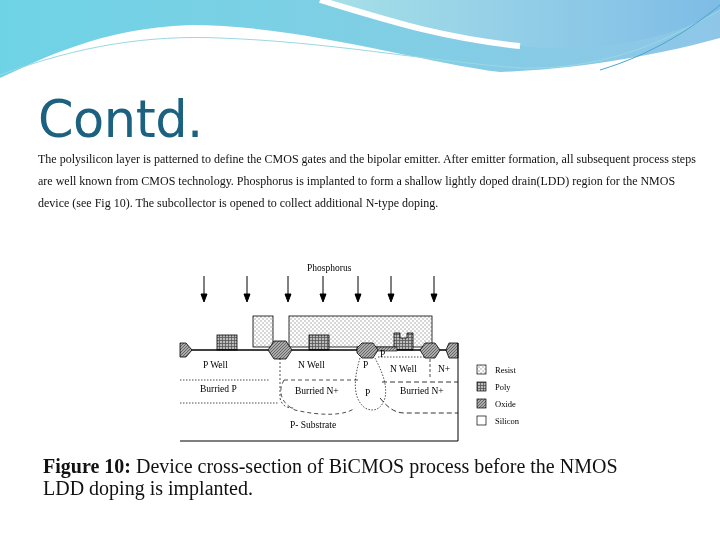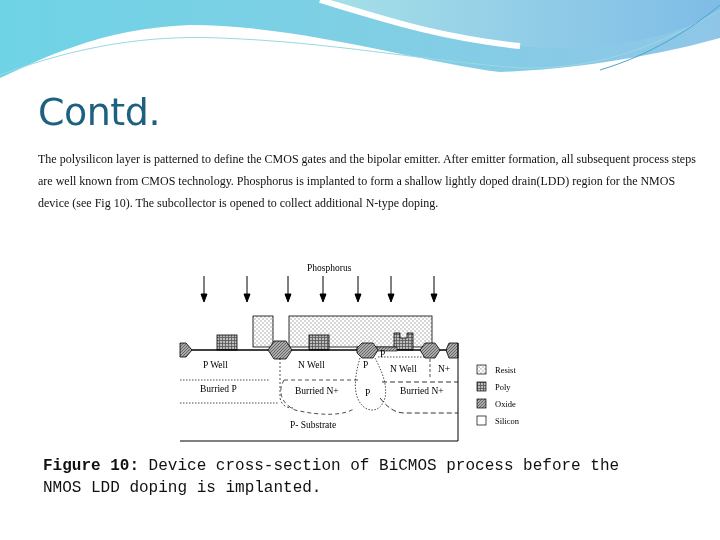--- a/index.html
+++ b/index.html
@@ -1,21 +1,21 @@
 <!DOCTYPE html>
 <html><head>
 <meta charset="utf-8">
 <style>
   html, body { margin: 0; padding: 0; }
   body { width: 720px; height: 540px; position: relative; overflow: hidden; background: #ffffff; font-family: "DejaVu Serif", serif; }
   .header-wave { position: absolute; left: 0; top: 0; width: 720px; height: 90px; }
-  .title { position: absolute; left: 38px; top: 90px; font-family: "DejaVu Sans", sans-serif; font-size: 38px; color: #1c6280; letter-spacing: -0.5px; margin: 0; font-weight: normal; }
+  .title { position: absolute; left: 38px; top: 90px; font-family: "DejaVu Sans", sans-serif; font-size: 51px; color: #1c6280; letter-spacing: -0.5px; margin: 0; font-weight: normal; }
   .body-text { position: absolute; left: 38px; top: 148px; width: 660px; font-family: "Liberation Serif", serif; font-size: 12px; line-height: 22.2px; color: #111; margin: 0; }
   .figure { position: absolute; left: 170px; top: 258px; width: 370px; height: 190px; }
-  .caption { position: absolute; left: 43px; top: 455px; width: 620px; font-family: Liberation Mono, monospace; font-size: 16px; line-height: 22px; color: #111; margin: 0; }
+  .caption { position: absolute; left: 43px; top: 455px; width: 620px; font-family: Liberation Serif, serif; font-size: 20px; line-height: 22px; color: #111; margin: 0; }
   .caption b { font-weight: bold; }
   svg text { font-family: "Liberation Serif", serif; }
 </style>
 </head>
 <body>
 
 <svg class="header-wave" viewBox="0 0 720 90" preserveAspectRatio="none">
   <defs>
     <linearGradient id="g1" x1="0" y1="0" x2="1" y2="0">
       <stop offset="0" stop-color="#6fd3e6"></stop>

